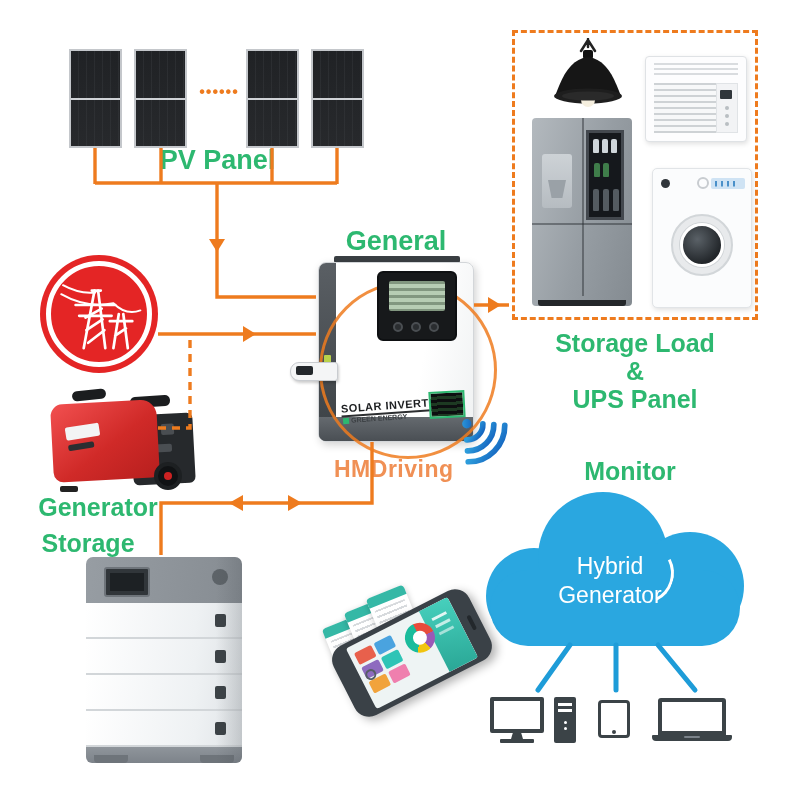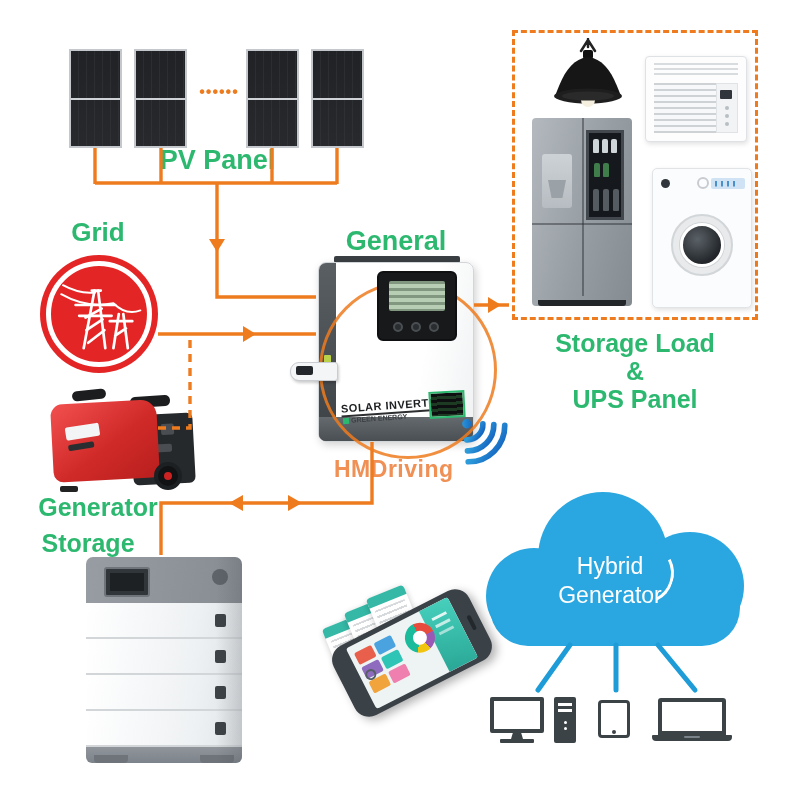--- a/index.html
+++ b/index.html
@@ -177,21 +177,20 @@
       <i></i>
       <b></b>
     </div>
   <div class="panel" style="left:311px">
       <i></i>
       <b></b>
     </div>
   <div class="pv-dots">••••••</div>
   <div class="label" style="left:130px;top:146px;width:175px;font-size:27px">PV Panel</div>
 
-  <div class="label" style="left:48px;top:218px;width:100px;font-size:26px">Grid</div>
   <div class="grid-icon">
     <div class="ring"></div>
     <svg viewBox="0 0 100 100">
       <g stroke="#fff" stroke-width="3" fill="none" stroke-linecap="round">
         <path d="M33,88 L45,24 M57,88 L49,24"></path>
         <path d="M24,40 H68 M28,52 H64 M42,24 H52"></path>
         <path d="M36,68 L54,56 M38,82 L56,68 M35,54 L53,44"></path>
         <path d="M66,88 L72,50 M82,88 L77,50 M62,58 H87 M68,74 L80,66"></path>
         <path d="M8,28 Q36,44 66,38 M66,38 Q80,52 96,46 M10,18 Q28,28 46,26" stroke-width="2.2"></path>
       </g>
@@ -327,20 +326,21 @@
         <div class="wa-disp"></div>
       </div>
     <div class="wa-door">
         <i></i>
       </div>
   </div>
   <div class="label" style="left:535px;top:330px;width:200px;font-size:25px">Storage Load</div>
   <div class="label" style="left:535px;top:358px;width:200px;font-size:25px">&amp;</div>
   <div class="label" style="left:535px;top:386px;width:200px;font-size:25px">UPS Panel</div>
 
+  <div class="label" style="left:540px;top:458px;width:180px;font-size:25px">Monitor</div>
   <div class="cloud">
     <div class="c" style="left:0;top:62px;width:96px;height:96px"></div>
     <div class="c" style="left:52px;top:6px;width:130px;height:130px"></div>
     <div class="c" style="left:150px;top:46px;width:108px;height:108px"></div>
     <div class="base"></div>
     <div class="cloud-swoosh"></div>
     <div class="cloud-text">
       <div>Hybrid</div>
       <div>Generator</div>
     </div>

